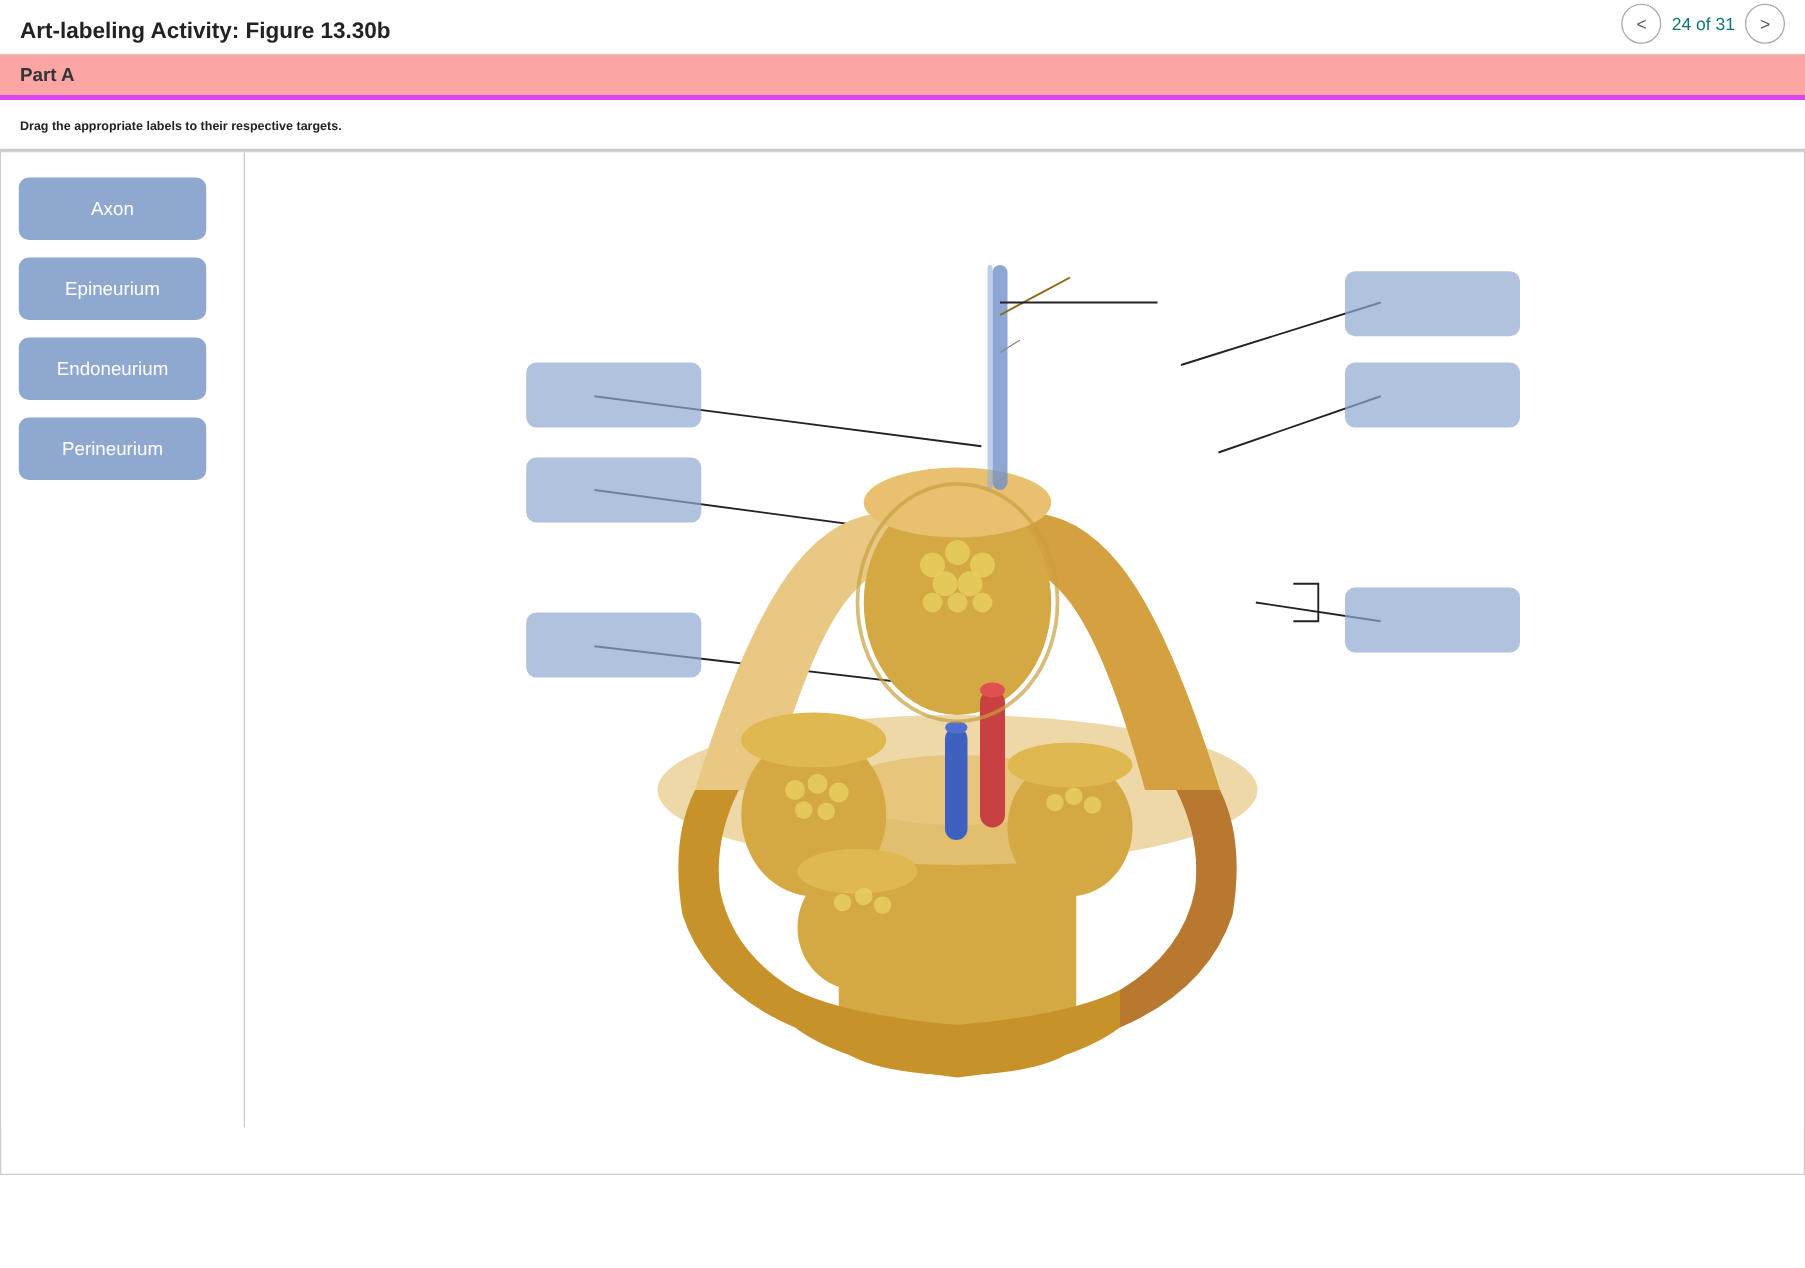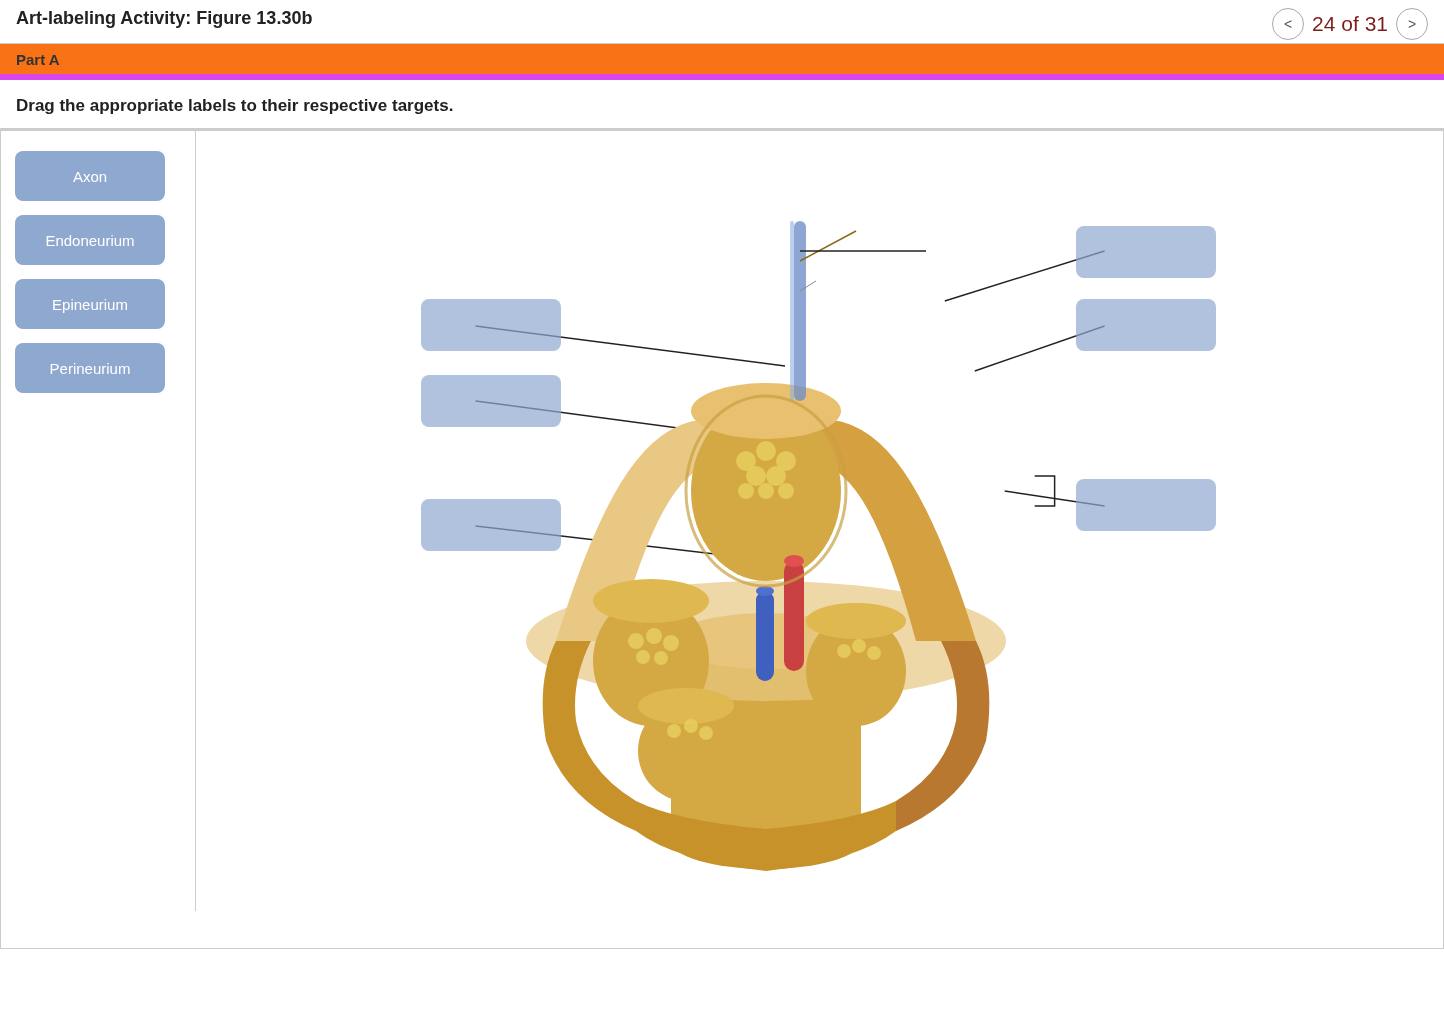--- a/index.html
+++ b/index.html
@@ -8,21 +8,21 @@
       background: #fff;
       color: #222;
       width: 1444px;
       min-height: 1014px;
       overflow-x: hidden;
     }
 
     
     .header {
       display: flex;
-      align-items: flex-start;
+      align-items: flex-end;
       justify-content: space-between;
       padding: 8px 16px;
       border-bottom: 1px solid #ccc;
       background: #fff;
       height: 44px;
     }
     .header-title {
       font-size: 18px;
       font-weight: bold;
       color: #222;
@@ -39,41 +39,41 @@
       border: 1px solid #aaa;
       background: #fff;
       cursor: pointer;
       display: flex;
       align-items: center;
       justify-content: center;
       font-size: 14px;
       color: #555;
     }
     .nav-count {
-      font-size: 21px;
-      color: #7f1d1d;
+      font-size: 14px;
+      color: #0f766e;
     }
 
     
     .part-a-bar {
-      background: #f97316;
+      background: #fca5a5;
       padding: 6px 16px;
       font-size: 15px;
       font-weight: bold;
       color: #333;
-      border-bottom: 6px solid #d946ef;
+      border-bottom: 4px solid #d946ef;
       height: 36px;
       display: flex;
       align-items: center;
     }
 
     
     .instructions {
       padding: 16px 16px 12px 16px;
-      font-size: 17px;
+      font-size: 10px;
       font-weight: bold;
       color: #222;
       border-bottom: 1px solid #ccc;
     }
 
     
     .activity-area {
       border: 1px solid #ccc;
       margin: 0;
       position: relative;
@@ -190,24 +190,24 @@
     <button class="reset-btn">R</button>
   </div>
 
   <div class="inner-layout">
 
     <div class="labels-sidebar">
       <div class="drag-label">
         <span>Axon</span>
       </div>
       <div class="drag-label">
-        <span>Endoneurium</span>
+        <span>Epineurium</span>
       </div>
       <div class="drag-label">
-        <span>Epineurium</span>
+        <span>Endoneurium</span>
       </div>
       <div class="drag-label">
         <span>Perineurium</span>
       </div>
     </div>
 
     <div class="diagram-area">
 
       <svg class="diagram-svg" viewBox="0 0 1249 780" preserveAspectRatio="none">
 

